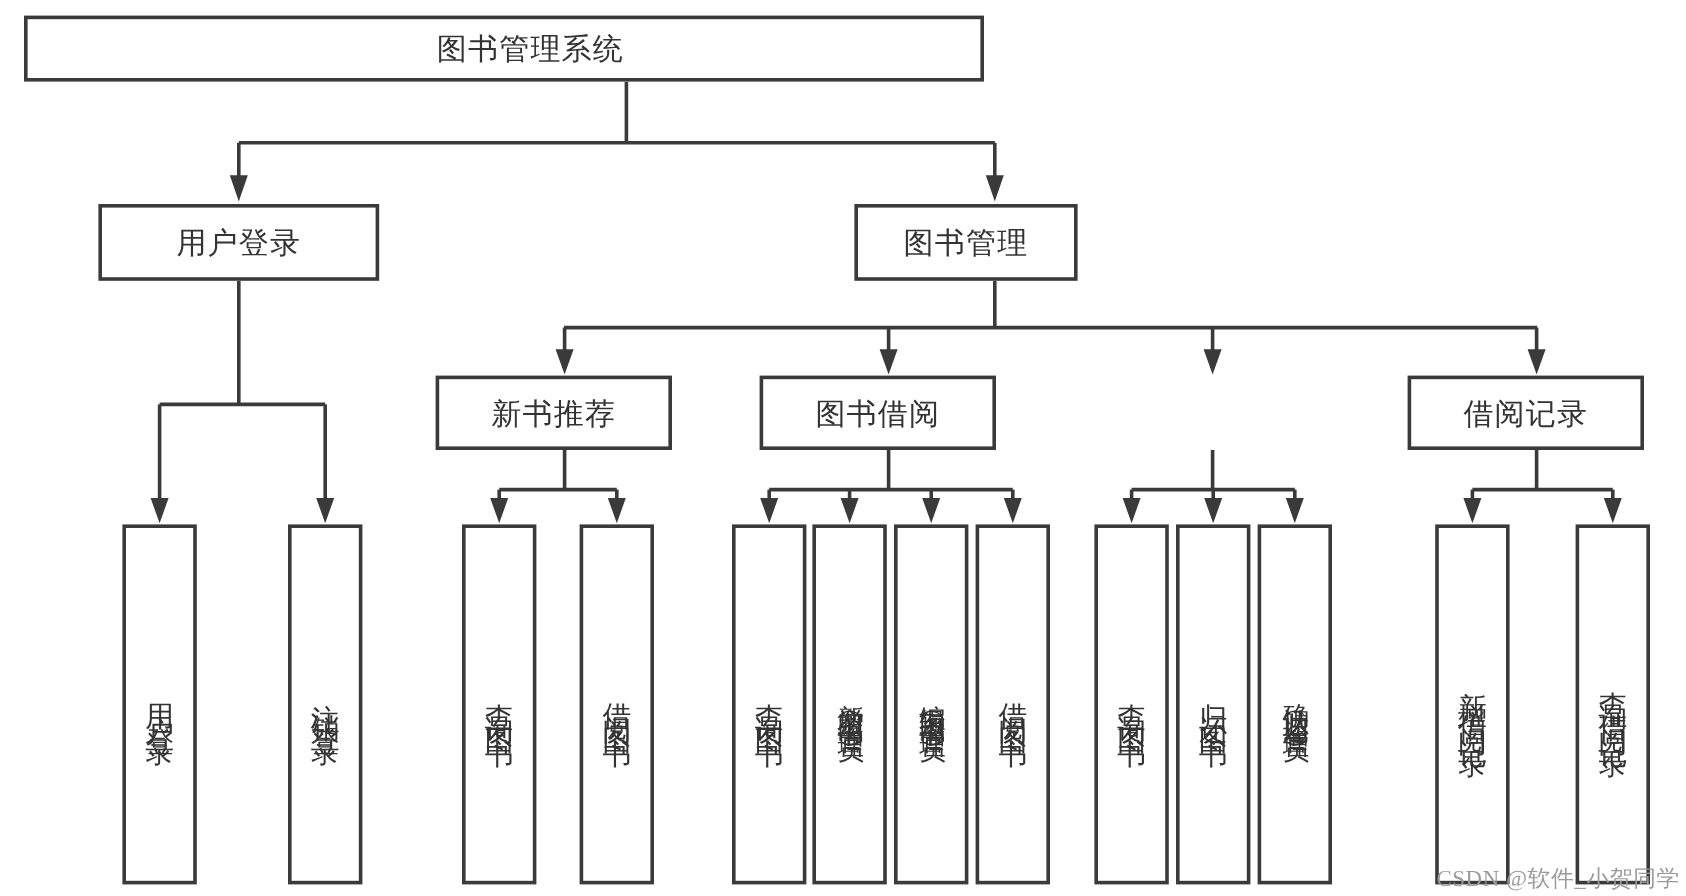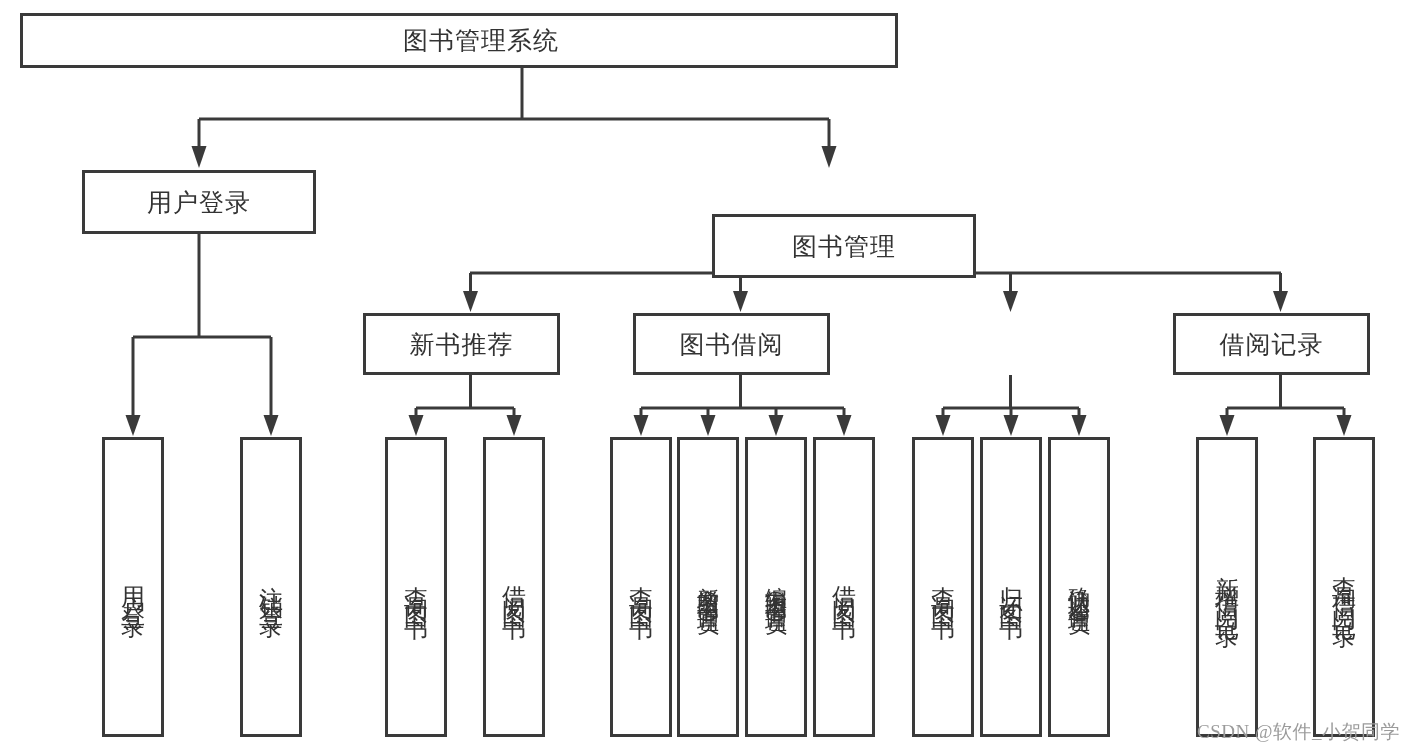--- a/index.html
+++ b/index.html
@@ -42,23 +42,23 @@
     font-size: 24px;
     letter-spacing: 10px;
     line-height: 1;
     white-space: nowrap;
   }
   .vbox.dense span {
     font-size: 22px;
     letter-spacing: 4px;
   }
   
-  .n-root   { left: 20px;   top: 13px;  width: 878px; height: 55px; padding-left: 44px; }
+  .n-root   { left: 20px;   top: 13px;  width: 800px; height: 55px; padding-left: 44px; }
   .n-login  { left: 82px;   top: 170px; width: 234px;  height: 64px; }
-  .n-mgmt   { left: 712px;  top: 170px; width: 264px;  height: 64px; margin-top: 44px; }
+  .n-mgmt   { left: 712px;  top: 170px; width: 186px;  height: 64px; }
   .n-l2     { top: 313px;   height: 62px; width: 197px; }
   .n-rec    { left: 363px; }
   .n-borrow { left: 633px; }
   .n-cur    { left: 903px; }
   .n-hist   { left: 1173px; }
   .n-leaf   { top: 437px;  height: 300px; width: 62px; }
   .lf-1  { left: 102px; }
   .lf-2  { left: 240px; }
   .lf-3  { left: 385px; }
   .lf-4  { left: 483px; }

